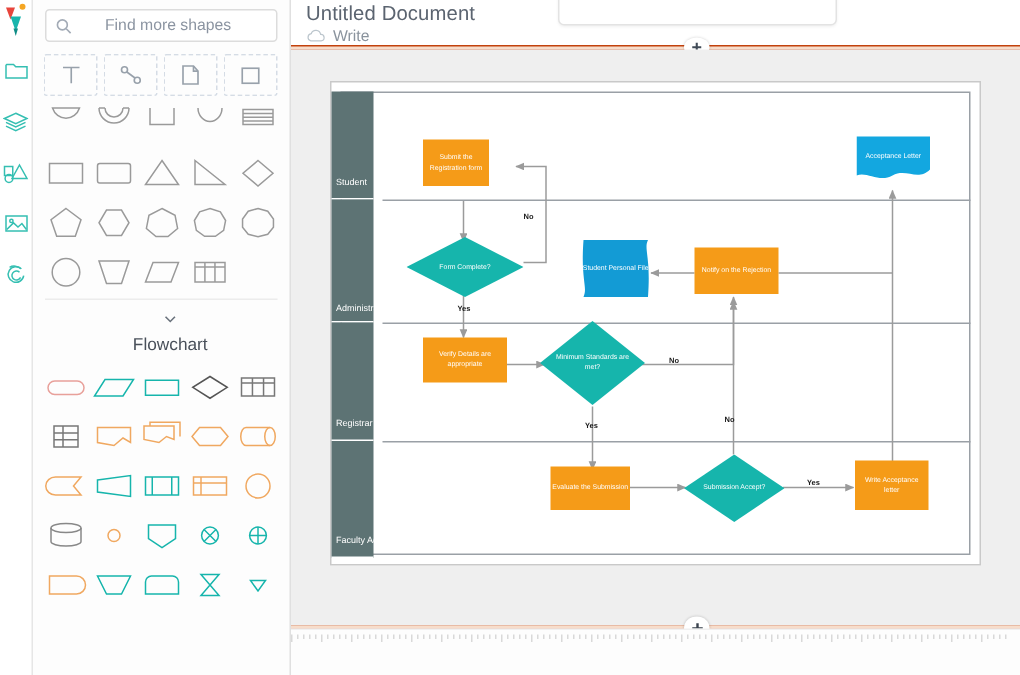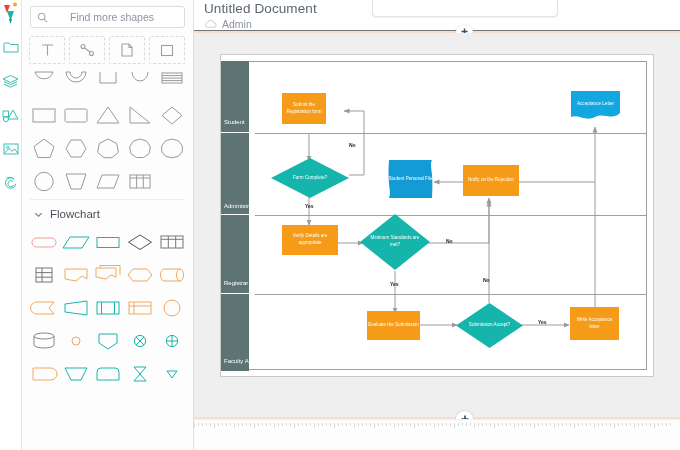--- a/index.html
+++ b/index.html
@@ -53,28 +53,28 @@
 
   .shape-grid { padding:0 7px; }
   .shape-row { display:flex; gap:3px; margin-bottom:3px; }
   .shape-cell {
     width:33px; height:30px; display:flex; align-items:center; justify-content:center;
   }
   .shape-cell svg { display:block; }
 
   .section-head {
     display:flex; align-items:center; gap:7px;
-    padding:8px 0 7px 12px; font-size:11.5px; color:#49505a;
+    padding:8px 0 7px 12px; font-size:11.5px; color:#49505a;flex-direction:column;
   }
   .chev { width:9px; height:9px; color:#6b737d; }
 
   .divider-line { height:1px; background:#ececec; margin:2px 8px 0 8px; }
 
   
-  .editor { position:absolute; left:194px; top:0; right:0; bottom:0; background:#737373; }
+  .editor { position:absolute; left:194px; top:0; right:0; bottom:0; background:#c2410c; }
 
   .doc-header { height:30px; padding:1px 0 0 10px; background:#fff; }
   .doc-title { font-size:13.5px; color:#5b6470; letter-spacing:.1px; }
   .doc-crumb { display:flex; align-items:center; gap:5px; margin-top:2px; }
   .doc-crumb .cloud { width:13px; height:10px; color:#b9c4cc; }
   .doc-crumb span { font-size:10.5px; color:#8a939d; }
 
   .fmt-bar {
     position:absolute; left:178px; top:-9px; width:186px; height:26px;
     background:#fff; border:1px solid #e3e3e3; border-radius:4px;
@@ -522,21 +522,21 @@
   </div>
 
   <div class="editor">
 
     <div class="doc-header">
       <div class="doc-title">Untitled Document</div>
       <div class="doc-crumb">
         <svg class="cloud" viewBox="0 0 16 11" fill="none" stroke="#bcc6cd" stroke-width="1">
           <path d="M4 9.5 A3 3 0 0 1 4.3 3.6 A4 4 0 0 1 12 4.2 A2.6 2.6 0 0 1 12.4 9.5 Z"></path>
         </svg>
-        <span>Admin</span>
+        <span>Write</span>
       </div>
       <div class="fmt-bar"></div>
     </div>
 
     <div class="ruler-top"></div>
     <div class="plus-top">
       <svg width="9" height="9" viewBox="0 0 9 9" fill="none" stroke="#404b57" stroke-width="1.4">
           <path d="M4.5 1.5 V7.5 M1.5 4.5 H7.5"></path>
         </svg>
     </div>

